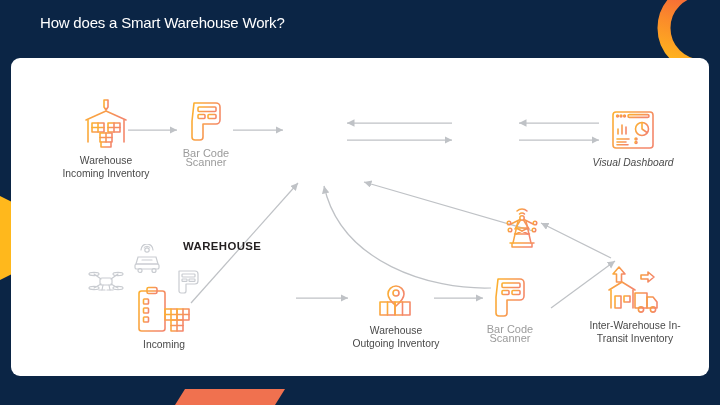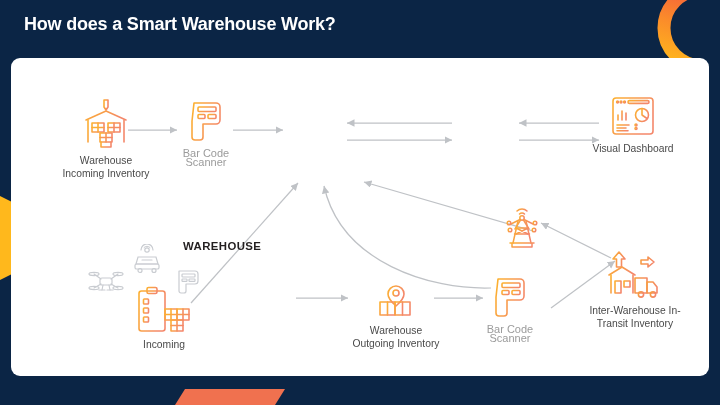--- a/index.html
+++ b/index.html
@@ -13,24 +13,24 @@
 
   
   .deco { position:absolute; pointer-events:none; }
   #deco-arc   { top:-18px; right:-8px; width:96px; height:96px; }
   #deco-left  { left:0; top:188px; width:28px; height:100px; }
   #deco-bottom{ left:175px; bottom:0; width:110px; height:16px; }
 
   
   #page-title {
     position:absolute;
-    left:24px; top:14px;
+    left:40px; top:14px;
     color:#ffffff;
-    font-size:18px;
-    font-weight:700;
+    font-size:15px;
+    font-weight:400;
     letter-spacing:-0.2px;
     white-space:nowrap;
   }
 
   
   #diagram-card {
     position:absolute;
     left:11px; top:58px;
     width:698px; height:318px;
     background:#ffffff;
@@ -206,21 +206,21 @@
         <rect x="13" y="14.5" width="7" height="4" rx="0.9"></rect>
         <rect x="23" y="14.5" width="8" height="4" rx="0.9"></rect>
       </g>
     </svg>
     <div class="node-label">Bar Code
 Scanner</div>
   </div>
 
 
 
-  <div class="node" style="left:557px; top:36px; width:130px;">
+  <div class="node" style="left:557px; top:50px; width:130px;font-style:italic;">
     <svg class="glyph" width="46" height="44" viewBox="0 0 46 44">
       <defs>
           <linearGradient id="g5" x1="0" y1="0" x2="1" y2="0.5">
             <stop offset="0" stop-color="#fcb030"></stop>
             <stop offset="1" stop-color="#f4876a"></stop>
           </linearGradient>
         </defs>
       <g fill="none" stroke="url(#g5)" stroke-width="1.6" stroke-linejoin="round" stroke-linecap="round">
         <rect x="3" y="4" width="40" height="36" rx="3"></rect>
         <path d="M3 12 h40"></path>
@@ -331,21 +331,21 @@
         <path d="M12.5 22 h-1 M33.5 22 h1"></path>
         <path d="M19 19 L14 41 M27 19 L32 41"></path>
         <path d="M17 26 h12 M15.5 32 h15"></path>
         <path d="M17 26 L29 32 M29 26 L17 32"></path>
         <path d="M11 41 h24 M13 41 v4 h20 v-4"></path>
         <path d="M11 45 h24"></path>
       </g>
     </svg>
   </div>
 
-  <div class="node" style="left:556px; top:192px; width:136px;">
+  <div class="node" style="left:556px; top:207px; width:136px;">
     <svg class="glyph" width="58" height="50" viewBox="0 0 58 50">
       <defs>
           <linearGradient id="g10" x1="0" y1="0" x2="1" y2="0.4">
             <stop offset="0" stop-color="#fcb030"></stop>
             <stop offset="1" stop-color="#f4876a"></stop>
           </linearGradient>
       <linearGradient id="g10b" x1="0" y1="0" x2="1" y2="0.4">
             <stop offset="0" stop-color="#f79f3d"></stop>
             <stop offset="1" stop-color="#f4876a"></stop>
           </linearGradient>

